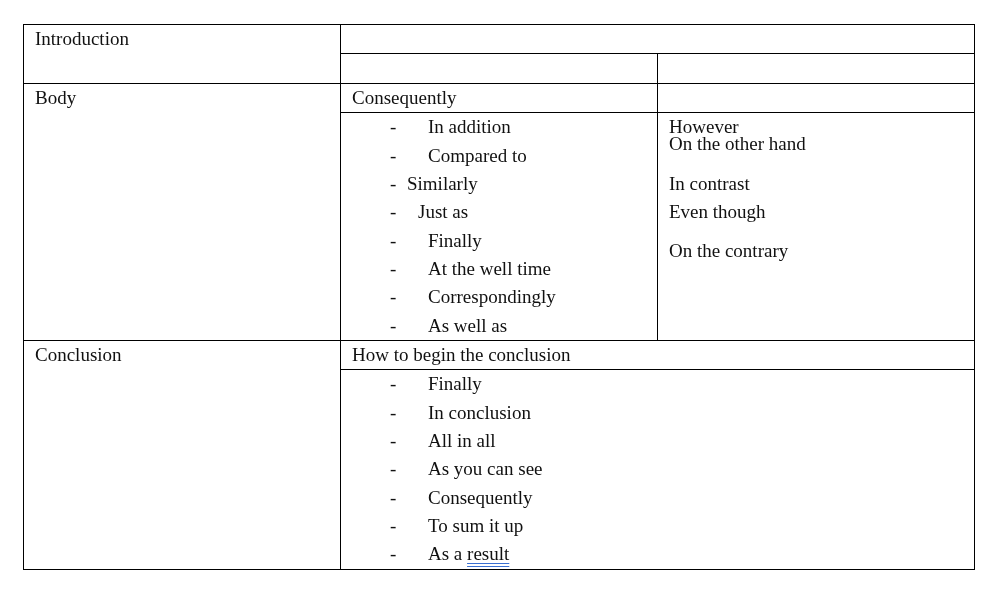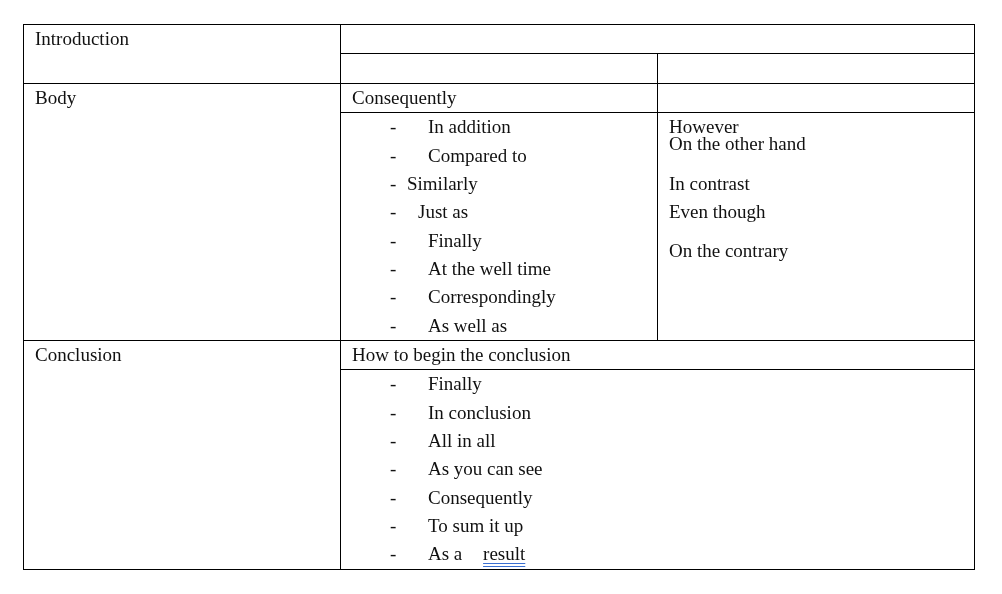--- a/index.html
+++ b/index.html
@@ -2,21 +2,21 @@
 <html><head>
 <meta charset="utf-8">
 <style>
   html, body { margin: 0; padding: 0; background: #ffffff; }
   body { width: 1002px; height: 594px; position: relative; overflow: hidden;
          font-family: "Liberation Sans", "DejaVu Sans", sans-serif; color: #111; }
   .tbl { position: absolute; left: 23px; top: 24px; width: 952px; height: 408px; font-family: Liberation Serif, serif; }
   .line { position: absolute; background: #000; }
   .txt { position: absolute; font-size: 19px; line-height: 28.4px; white-space: nowrap; }
   .dash { position: absolute; font-size: 19px; line-height: 28.4px; }
-  .wavy { text-decoration: underline double #3b6fd1; text-underline-offset: 3px; margin-left: 16px; }
+  .wavy { text-decoration: underline double #3b6fd1; text-underline-offset: 3px; }
 </style>
 </head>
 <body>
 
 <div class="tbl">
 
   <div class="line" style="left:0;top:0;width:952px;height:1px"></div>
   <div class="line" style="left:0;top:545px;width:952px;height:1px"></div>
   <div class="line" style="left:0;top:0;width:1px;height:546px"></div>
   <div class="line" style="left:951px;top:0;width:1px;height:546px"></div>

